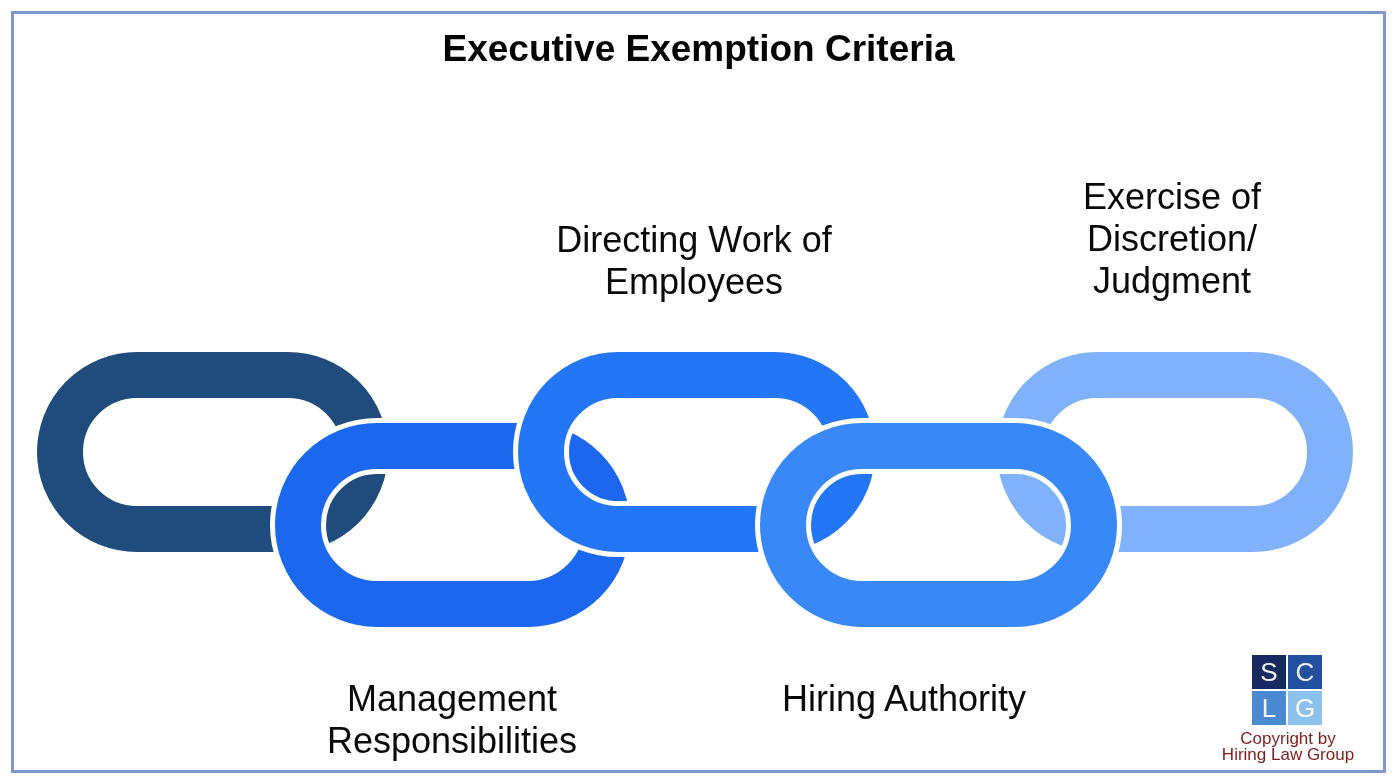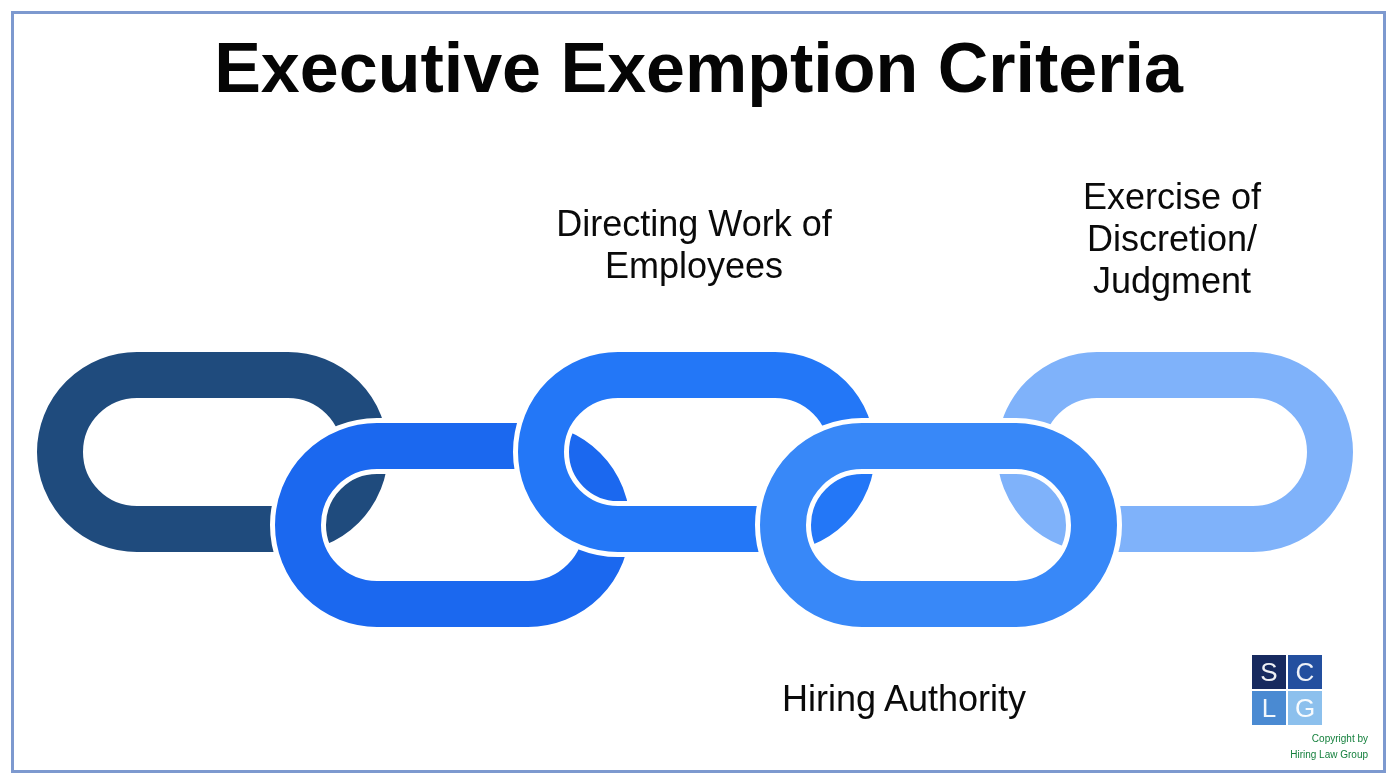--- a/index.html
+++ b/index.html
@@ -16,21 +16,21 @@
     position: absolute;
     left: 11px; top: 11px; right: 11px; bottom: 11px;
     border: 3px solid #7d99cf; 
     pointer-events: none;
   }
   .title {
     position: absolute;
     left: 0; right: 0;
     top: 28px;
     text-align: center;
-    font-size: 70px;
+    font-size: 37px;
     font-weight: 700;
     letter-spacing: 0px;
     color: #050505;
   }
   .crit-label {
     position: absolute;
     transform: translateX(-50%);
     text-align: center;
     white-space: pre-line;
     font-size: 36px;
@@ -64,41 +64,43 @@
     line-height: 34px;
     color: rgba(255,255,255,0.93);
     font-weight: 400;
   }
   .copyright {
     position: absolute;
     left: 50%;
     transform: translateX(-50%);
     top: 76px;
     width: 160px;
-    text-align: right;
-    font-size: 10px;
+    text-align: center;
+    font-size: 17px;
     line-height: 16px;
-    color: #15803d;
+    color: #7f1d1d;
     white-space: nowrap;
   }
 </style>
 </head>
 <body>
 
 <div class="canvas">
 
   <div class="border-frame" data-bind-style="border-color:frame.border_color" style="border-color: rgb(125, 153, 207);"></div>
 
   <div class="title" data-bind="title">Executive Exemption Criteria</div>
 
-  <div class="crit-label" style="left:694px; top:203px" data-bind="criteria.2.label">Directing Work of
+  <div class="crit-label" style="left:694px; top:219px" data-bind="criteria.2.label">Directing Work of
 Employees</div>
   <div class="crit-label" style="left:1172px; top:176px" data-bind="criteria.4.label">Exercise of
 Discretion/
 Judgment</div>
+  <div class="crit-label" style="left:452px; top:678px" data-bind="criteria.1.label">Management
+Responsibilities</div>
   <div class="crit-label" style="left:904px; top:678px" data-bind="criteria.3.label">Hiring Authority</div>
 
   <svg class="chain" width="1397" height="784" viewBox="0 0 1397 784" fill="none">
 
     <g>
       <rect x="60" y="375" width="305" height="154" rx="77" stroke-width="56" stroke="#FFFFFF"></rect>
       <rect x="60" y="375" width="305" height="154" rx="77" stroke-width="46" stroke="#1F4B7D"></rect>
     </g>
 
     <g>

